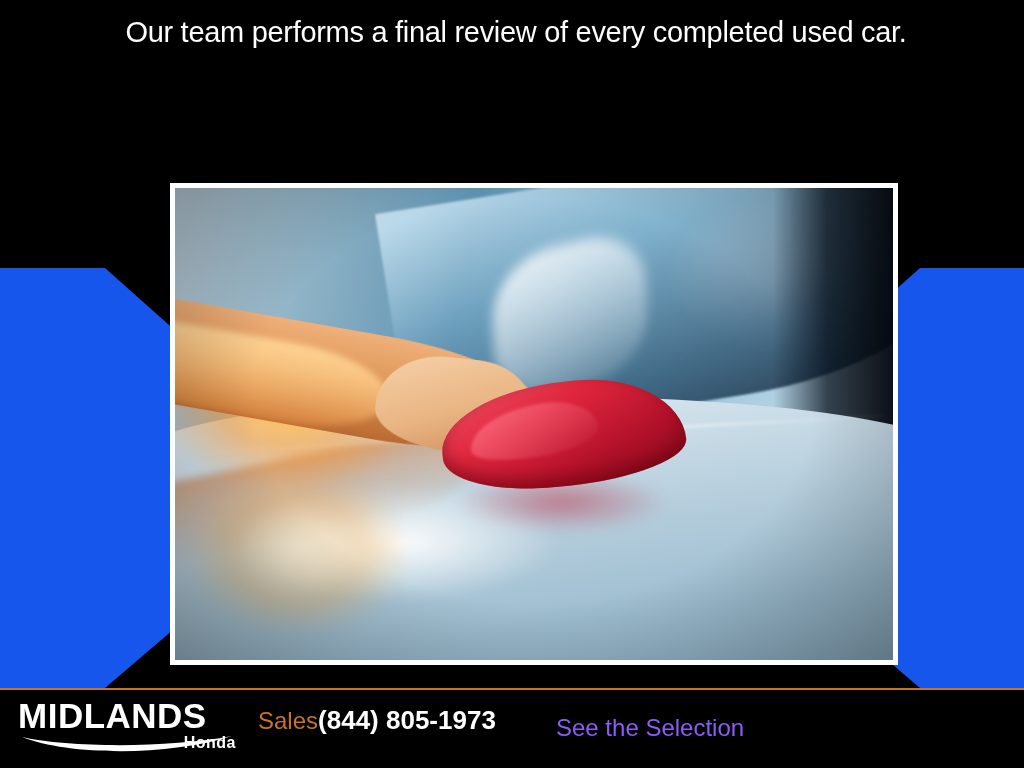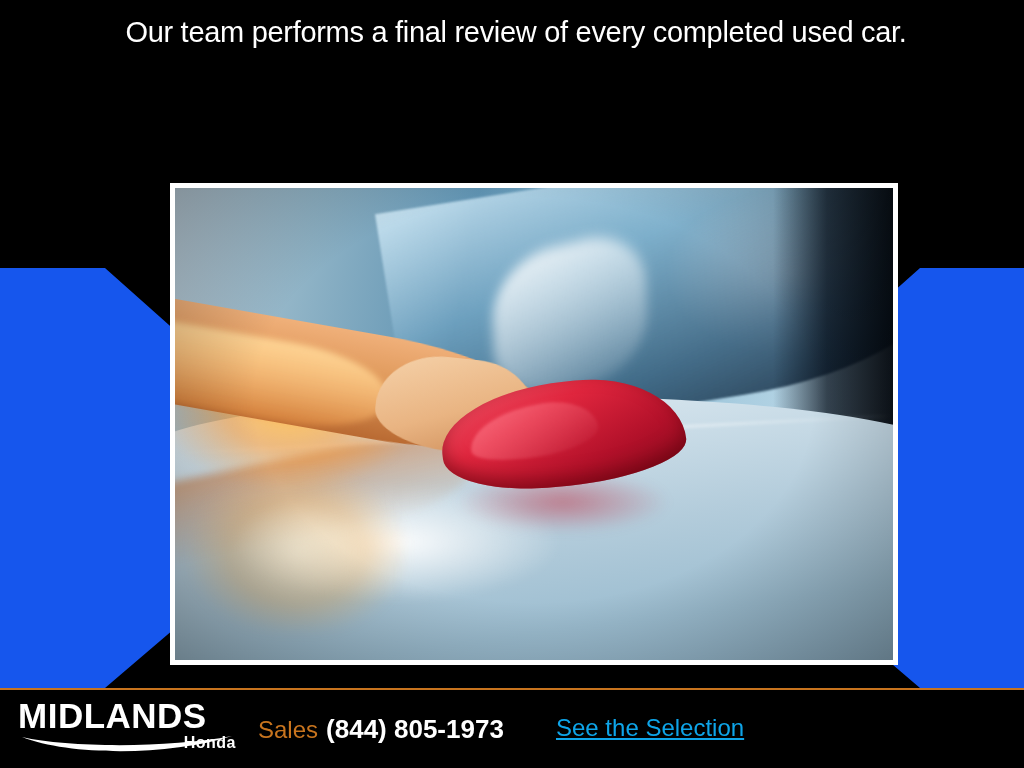--- a/index.html
+++ b/index.html
@@ -312,24 +312,23 @@
     position: absolute;
     right: 12px;
     top: 36px;
     font-size: 16px;
     font-weight: 700;
     letter-spacing: 0.5px;
   }
   .footer-center {
     position: absolute;
     left: 258px;
-    top: 24px;
+    top: 15px;
     display: flex;
     align-items: baseline;
-    gap: 8px;
   }
   .lbl-sales {
     color: #c8741e;
     font-size: 24px;
     font-weight: 400;
   }
   .phone {
     color: #ffffff;
     font-size: 26px;
     font-weight: 700;
@@ -337,24 +336,23 @@
   }
   .footer-right {
     position: absolute;
     left: 556px;
     top: 24px;
     display: flex;
     align-items: baseline;
     gap: 10px;
   }
   .lbl-see {
-    color: #0ea5e9;
+    color: #8b5cf6;
     font-size: 24px;
     font-weight: 400;
-    text-decoration: underline;
   }
   .site {
     color: #ffffff;
     font-size: 24px;
     font-weight: 400;
   }
 </style>
 </head>
 <body>
 

